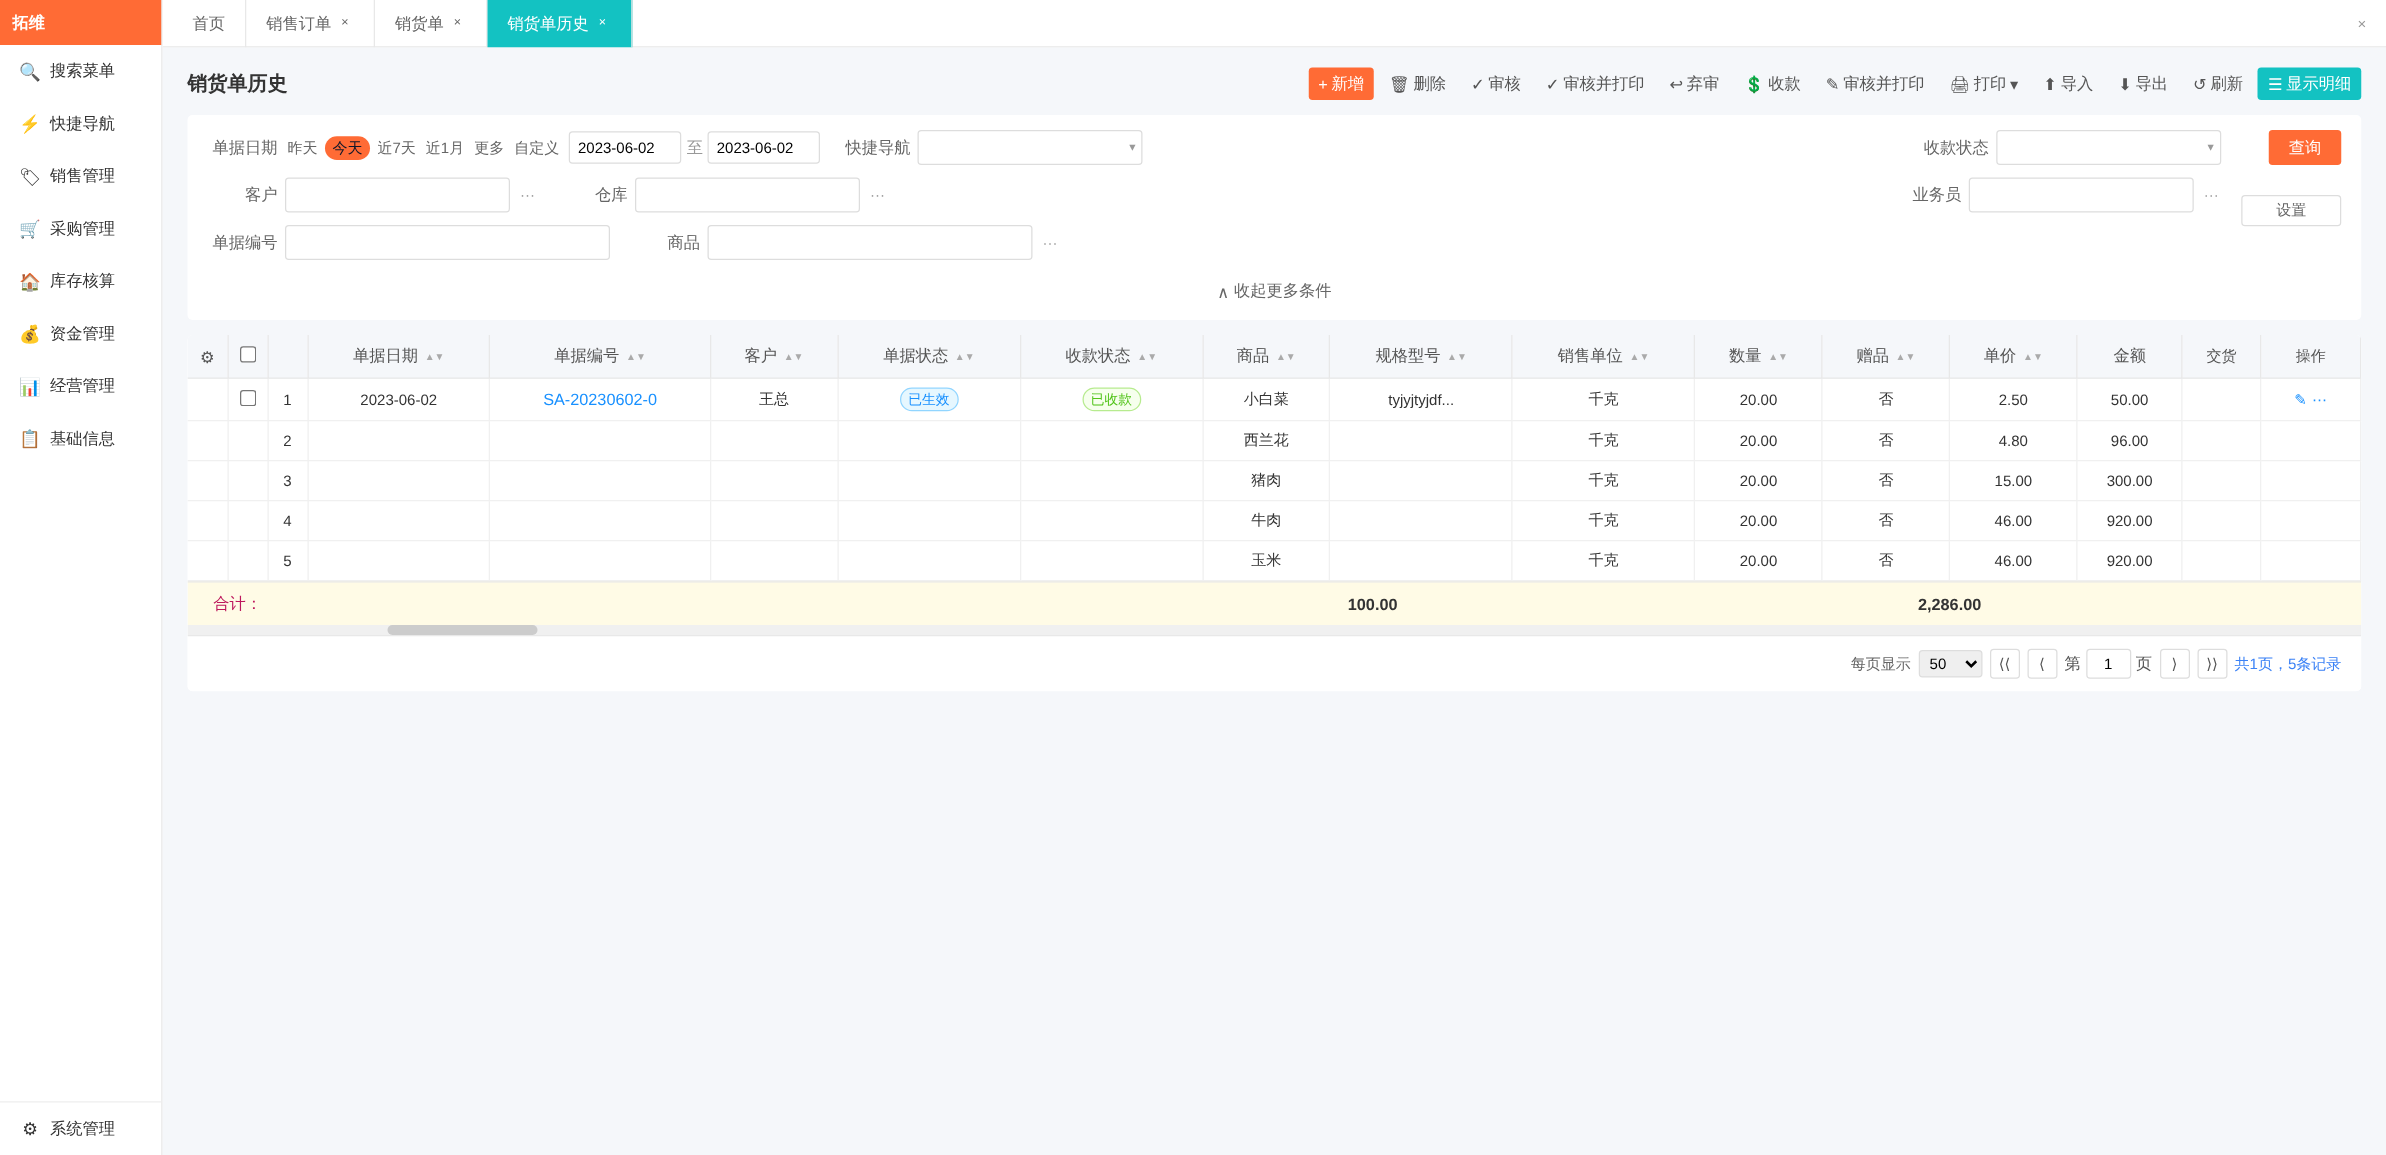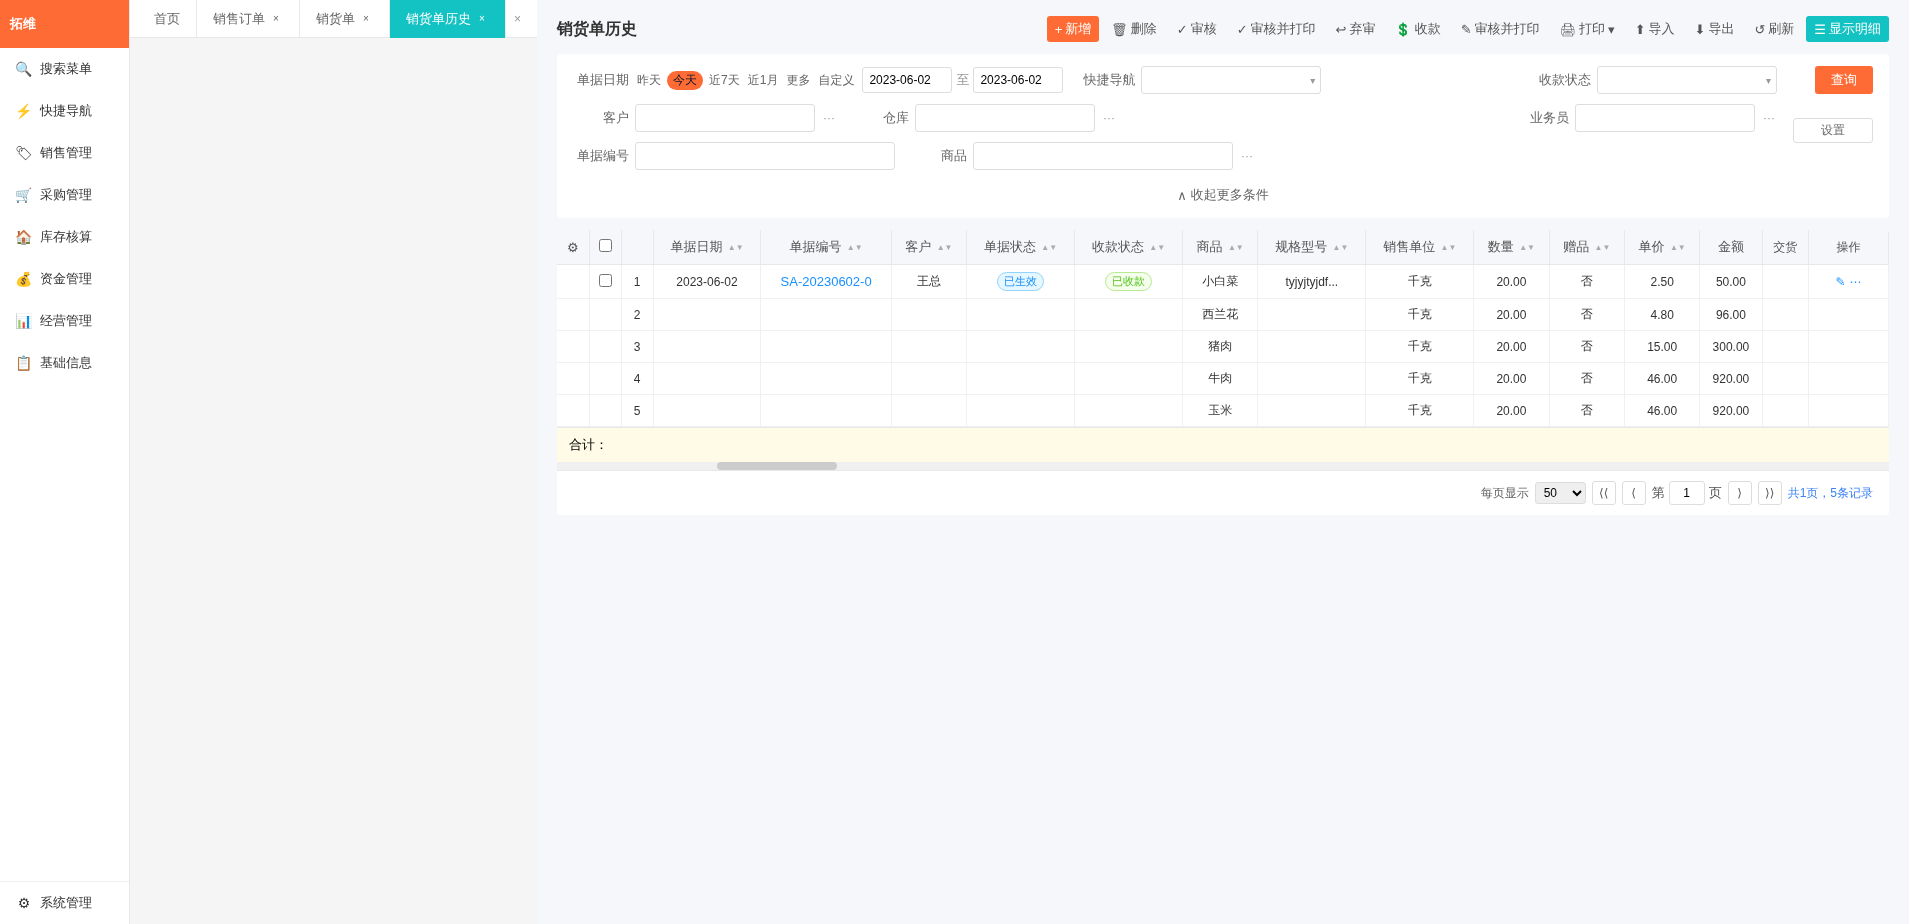--- a/index.html
+++ b/index.html
@@ -1,27 +1,27 @@
 <!DOCTYPE html>
 <html><head>
   <meta charset="utf-8">
   <style>
     * { box-sizing: border-box; margin: 0; padding: 0; font-family: 'Microsoft YaHei', Arial, sans-serif; font-size: 13px; }
     body { display: flex; height: 924px; overflow: hidden; background: #f5f5f5; }
 
     
     .sidebar { width: 130px; background: #fff; border-right: 1px solid #e8e8e8; display: flex; flex-direction: column; flex-shrink: 0; }
-    .sidebar-logo { height: 48px; background: #ff6b35; display: flex; align-items: center; padding: 15px 10px; color: #fff; font-size: 12px; font-weight: bold; }
+    .sidebar-logo { height: 36px; background: #ff6b35; display: flex; align-items: center; padding: 15px 10px; color: #fff; font-size: 12px; font-weight: bold; }
     .sidebar-item { display: flex; align-items: center; gap: 8px; padding: 12px 16px; cursor: pointer; color: #333; font-size: 13px; }
     .sidebar-icon { width: 16px; height: 16px; display: inline-flex; align-items: center; justify-content: center; font-size: 14px; color: inherit; }
     .sidebar-bottom { margin-top: auto; border-top: 1px solid #eee; }
     .sidebar-bottom .sidebar-item { font-size: 12px; }
 
     
-    .main { flex: 1; display: flex; flex-direction: row; overflow: hidden; }
+    .main { flex: 1; display: flex; flex-direction: column; overflow: hidden; }
 
     
     .tab-bar { display: flex; align-items: center; background: #fff; border-bottom: 1px solid #e8e8e8; height: 38px; padding: 0 8px; }
     .tab { display: flex; align-items: center; gap: 4px; padding: 0 16px; height: 38px; cursor: pointer; color: #666; font-size: 13px; border-right: 1px solid #e8e8e8; white-space: nowrap; }
     .tab.active { color: #fff; background: #13c2c2; }
     .tab .tab-close { width: 14px; height: 14px; border-radius: 50%; display: flex; align-items: center; justify-content: center; font-size: 10px; color: inherit; cursor: pointer; }
     .tab.active .tab-close { color: #fff; }
     .tab-close-all { margin-left: auto; cursor: pointer; color: #999; font-size: 12px; padding: 4px 8px; }
 
     
@@ -69,21 +69,21 @@
     .status-badge { display: inline-block; padding: 1px 6px; border-radius: 10px; font-size: 11px; }
     .status-active { background: #e6f7ff; color: #1890ff; border: 1px solid #91d5ff; }
     .status-paid { background: #f6ffed; color: #52c41a; border: 1px solid #b7eb8f; }
     .table-link { color: #1890ff; cursor: pointer; text-decoration: none; }
     .row-ops { display: flex; align-items: center; gap: 4px; justify-content: center; }
     .row-op-btn { cursor: pointer; color: #1890ff; font-size: 12px; }
     .action-col { width: 80px; }
 
     
     .summary-row { display: flex; align-items: center; background: #fffbe6; border-top: 1px solid #e8e8e8; padding: 8px 0; }
-    .summary-label { padding: 0 12px; color: #000000; font-size: 13px; min-width: 80px; }
+    .summary-label { padding: 0 12px; color: #be185d; font-size: 13px; min-width: 80px; text-align: center; }
     .summary-cells { display: flex; flex: 1; }
     .summary-cell { flex: 1; text-align: center; font-size: 13px; color: #333; padding: 0 6px; }
     .summary-cell.highlight { font-weight: bold; }
 
     
     .pagination { display: flex; align-items: center; justify-content: flex-end; gap: 6px; padding: 10px 16px; background: #fff; border-top: 1px solid #e8e8e8; }
     .pagination-label { color: #666; font-size: 12px; }
     .pagination-select { border: 1px solid #ddd; border-radius: 3px; padding: 2px 4px; font-size: 12px; }
     .pagination-btn { width: 24px; height: 24px; border: 1px solid #ddd; background: #fff; border-radius: 3px; cursor: pointer; display: flex; align-items: center; justify-content: center; font-size: 12px; color: #555; }
     .pagination-page { display: flex; align-items: center; gap: 4px; font-size: 12px; color: #555; }
@@ -522,20 +522,28 @@
     <td></td>
     <td>
       
     </td>
   </tr>
           </tbody>
       </table>
 
       <div class="summary-row">
         <div class="summary-label">合计：</div>
+        <div class="summary-cells">
+          <div style="flex:5;"></div>
+          <div class="summary-cell highlight" style="flex:1; text-align:right; padding-right:20px;">100.00</div>
+          <div style="flex:1;"></div>
+          <div style="flex:1;"></div>
+          <div class="summary-cell highlight" style="flex:1; text-align:right; padding-right:10px;">2,286.00</div>
+          <div style="flex:2;"></div>
+        </div>
       </div>
 
       <div class="h-scroll">
         <div class="h-scroll-thumb"></div>
       </div>
 
       <div class="pagination">
         <span class="pagination-label">每页显示</span>
         <select class="pagination-select">
           <option value="50">50</option>

